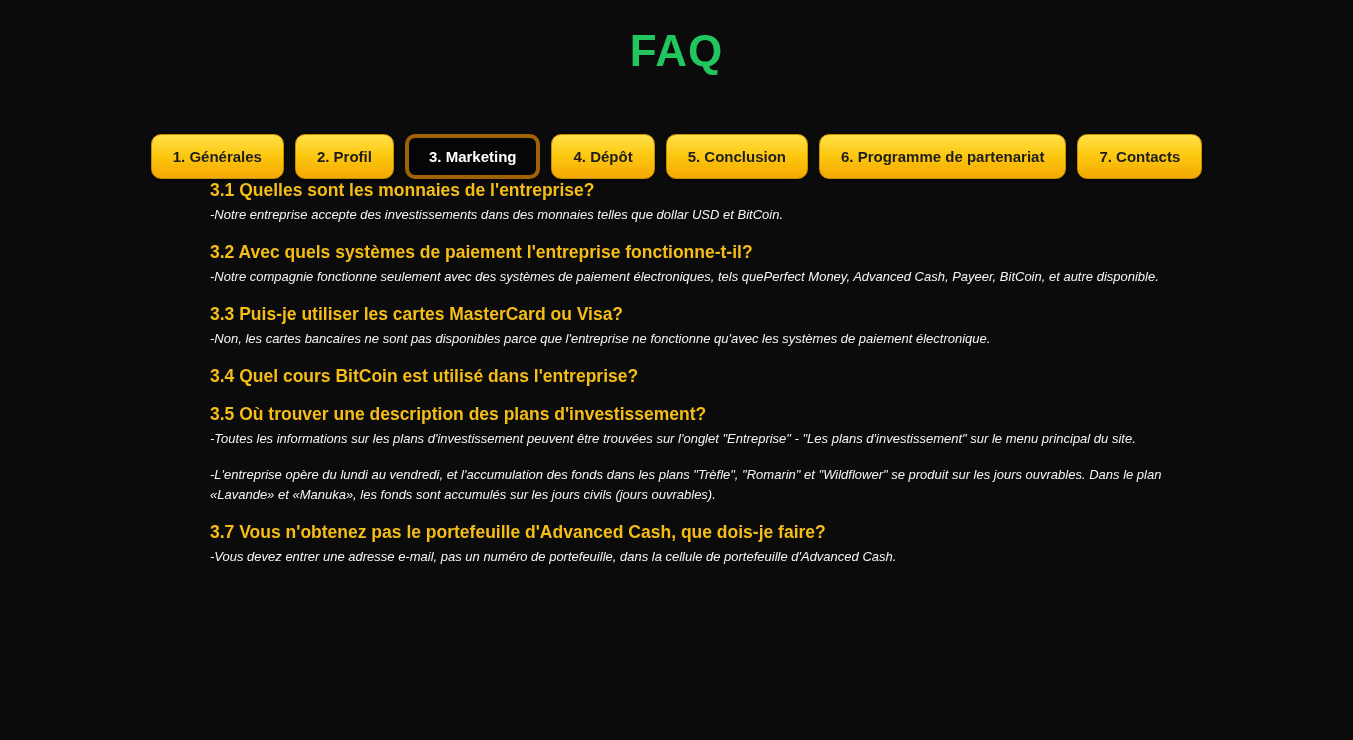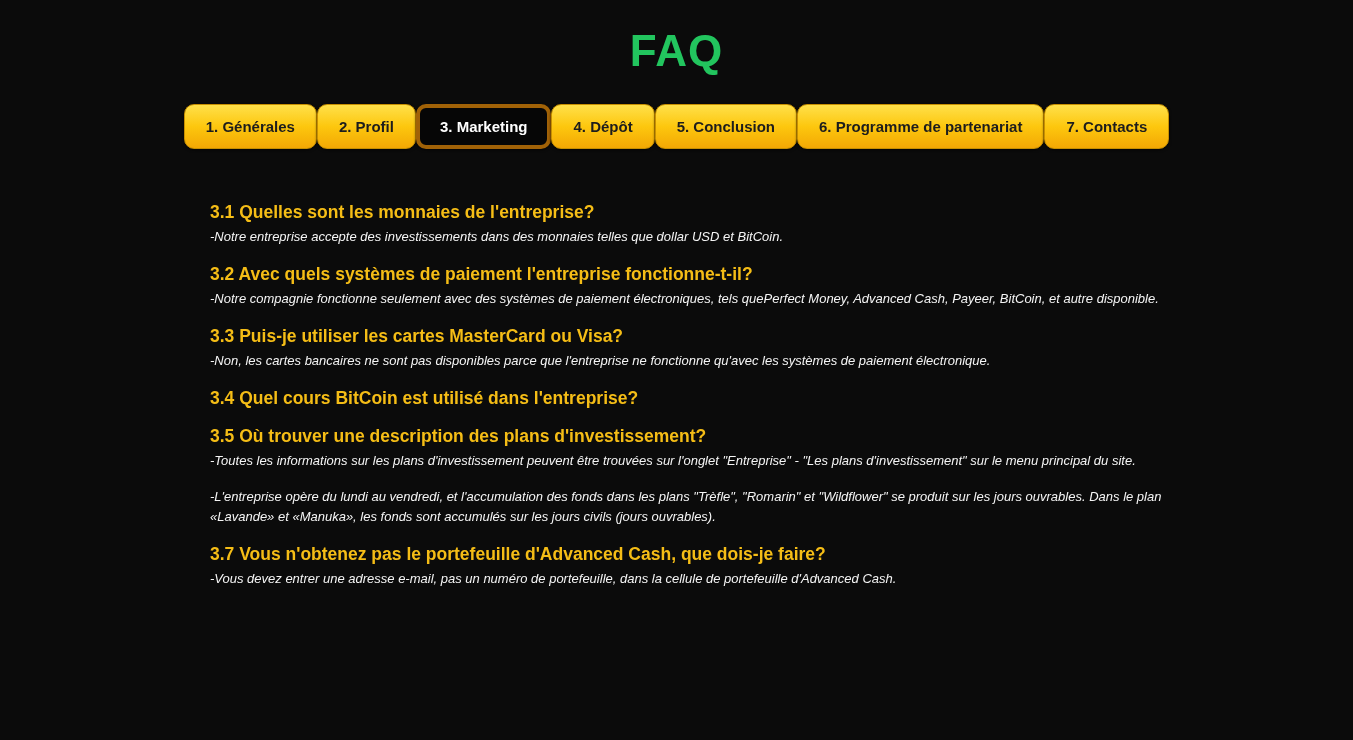--- a/index.html
+++ b/index.html
@@ -12,23 +12,24 @@
   }
   .page-title{
     margin:0;padding-top:26px;
     text-align:center;
     color:#22c55e;
     font-size:44px;
     font-weight:bold;
     letter-spacing:1px;
   }
   .tabs-row{
-    margin-top:28px;
+    margin-top:58px;
     display:flex;
     justify-content:center;
+    gap:11px;
   }
   .tab{
     font-family:inherit;
     font-size:15px;
     font-weight:bold;
     color:#1d1d1d;
     background:linear-gradient(180deg,#ffe04a 0%,#fdc70e 50%,#f3a804 100%);
     border:1px solid #c78f00;
     border-radius:10px;
     padding:11px 21px;
@@ -38,21 +39,20 @@
   }
   .tab.active{
     background:#060606;
     color:#ffffff;
     border:4px solid #a16207;
     padding:10px 20px;
   }
   .faq-content{
     width:1000px;
     margin-left:210px;
-    margin-top:52px;
   }
   .faq-item{margin-bottom:16px;}
   .faq-heading{
     margin:0 0 4px 0;
     color:#f5bd16;
     font-size:17.5px;
     font-weight:bold;
     line-height:22px;
   }
   .faq-body{

